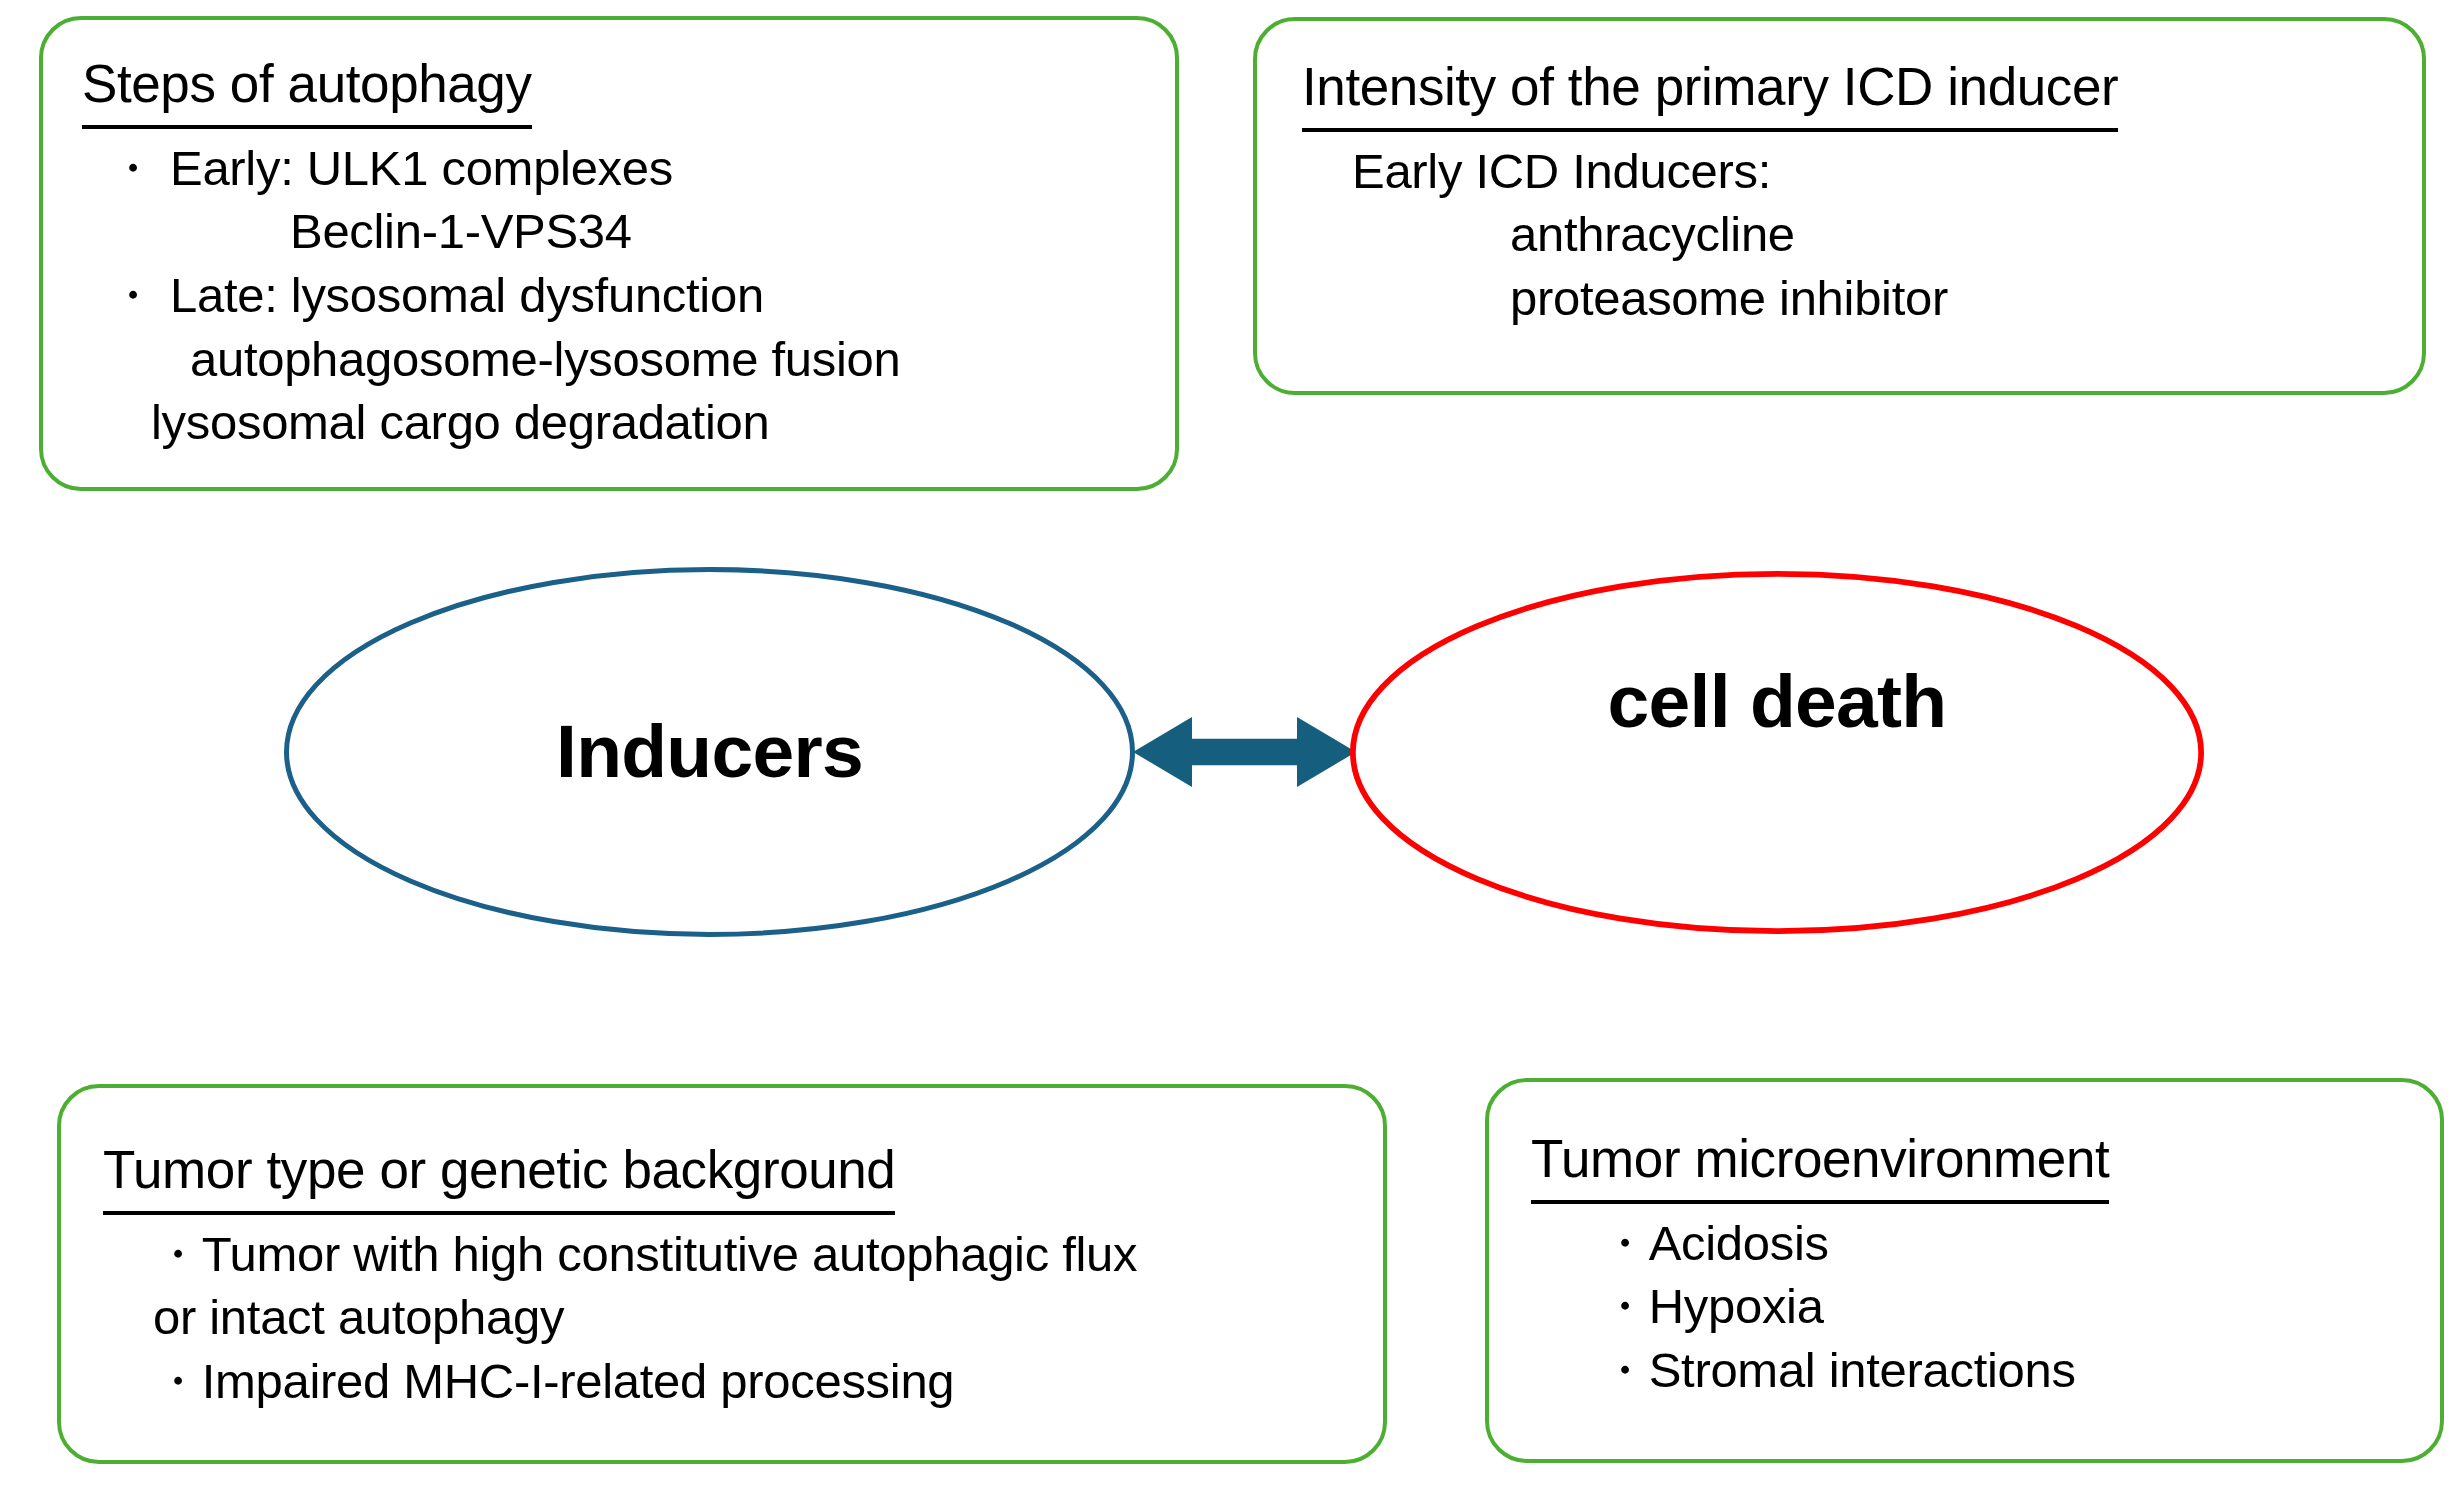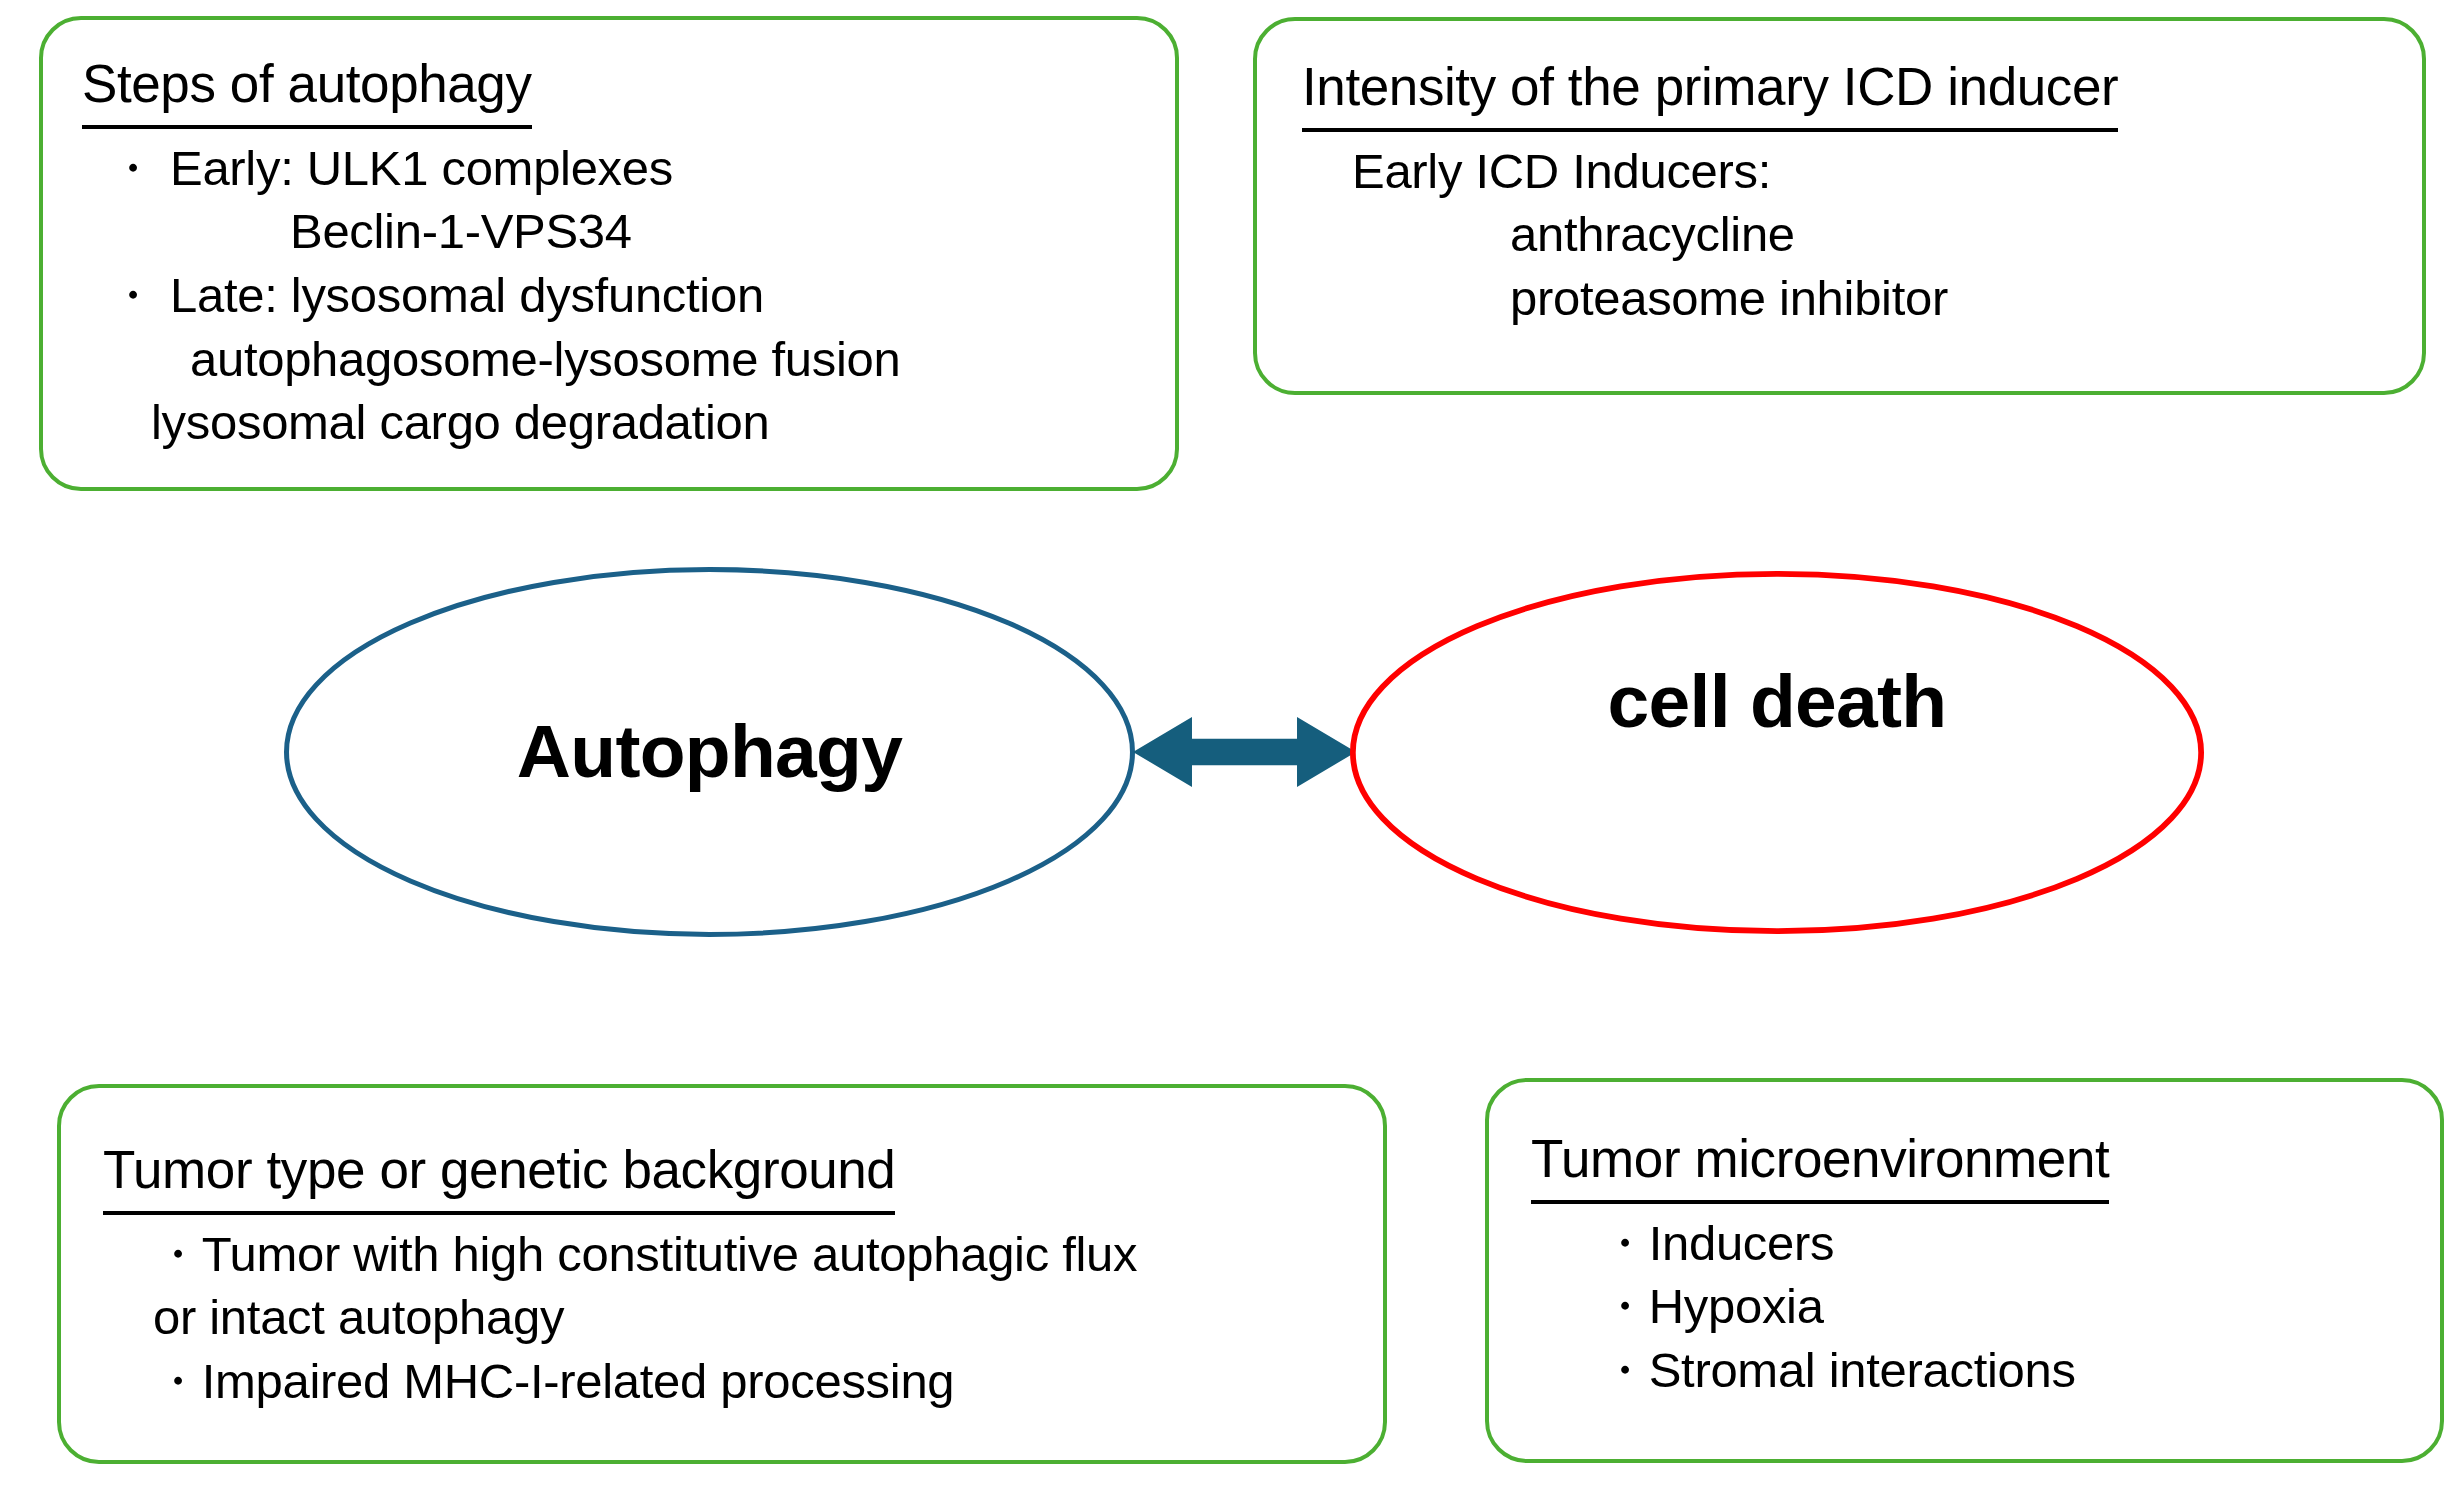--- a/index.html
+++ b/index.html
@@ -120,21 +120,21 @@
       <div class="box-line indent-5">Early ICD Inducers:</div>
       <div class="box-line indent-4">anthracycline</div>
       <div class="box-line indent-4">proteasome inhibitor</div>
     </div>
   </div>
 
   <div class="ellipse-wrap" id="ellipse-autophagy">
     <svg width="851" height="370" viewBox="0 0 1185 515" aria-hidden="true">
       <ellipse cx="592.5" cy="257.5" rx="589" ry="254" fill="#ffffff" stroke="#1B6089" stroke-width="7"></ellipse>
     </svg>
-    <div class="ellipse-label">Autophagy</div>
+    <div class="ellipse-label">Inducers</div>
   </div>
 
   <div id="arrow-autophagy-icd">
     <svg width="223" height="90" viewBox="0 0 310 125" aria-hidden="true">
       <polygon points="0,62.5 82,14 82,44 228,44 228,14 310,62.5 228,111 228,81 82,81 82,111" fill="#155E7D"></polygon>
     </svg>
   </div>
 
   <div class="ellipse-wrap" id="ellipse-icd">
     <svg width="854" height="363" viewBox="0 0 1190 505" aria-hidden="true">
@@ -150,20 +150,20 @@
       <div class="box-title">Tumor type or genetic background</div>
       <div class="box-line indent-5">・Tumor with high constitutive autophagic flux</div>
       <div class="box-line indent-5">or intact autophagy</div>
       <div class="box-line indent-5">・Impaired MHC-I-related processing</div>
     </div>
   </div>
 
   <div class="infobox" id="box-microenv">
     <div class="box-inner">
       <div class="box-title">Tumor microenvironment</div>
-      <div class="box-line indent-2">・Inducers</div>
+      <div class="box-line indent-2">・Acidosis</div>
       <div class="box-line indent-2">・Hypoxia</div>
       <div class="box-line indent-2">・Stromal interactions</div>
     </div>
   </div>
 
 </div>
 
 
 </body></html>

